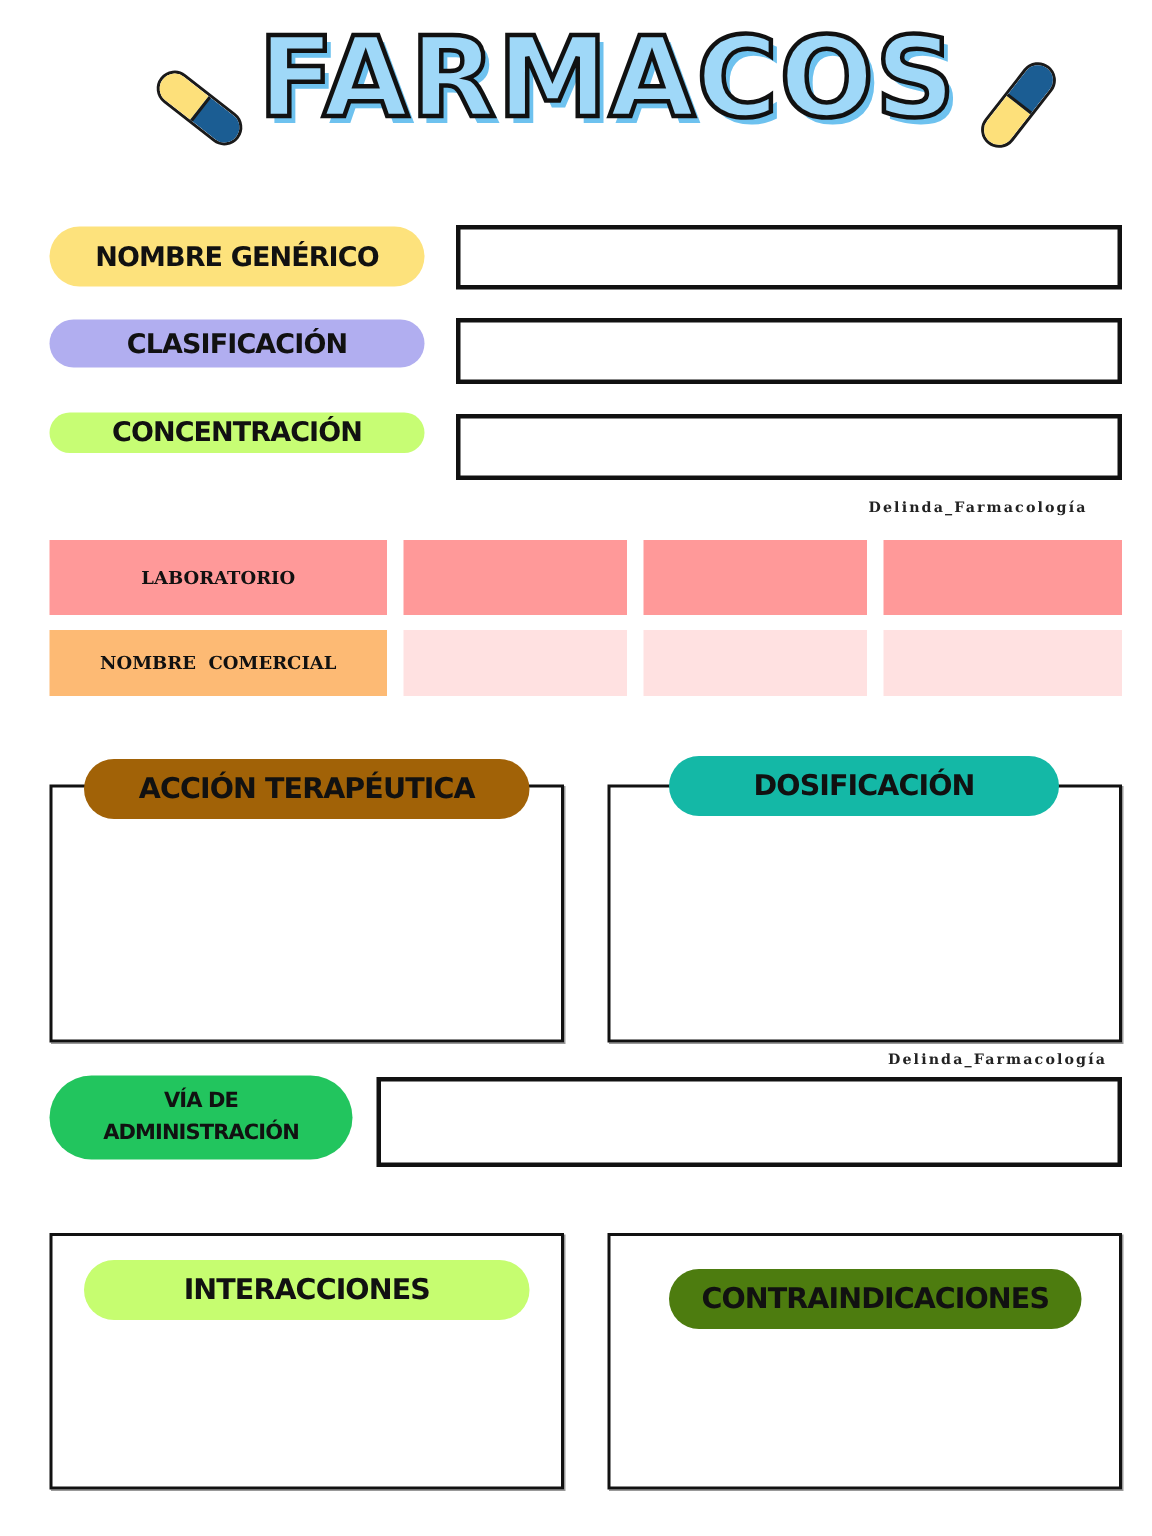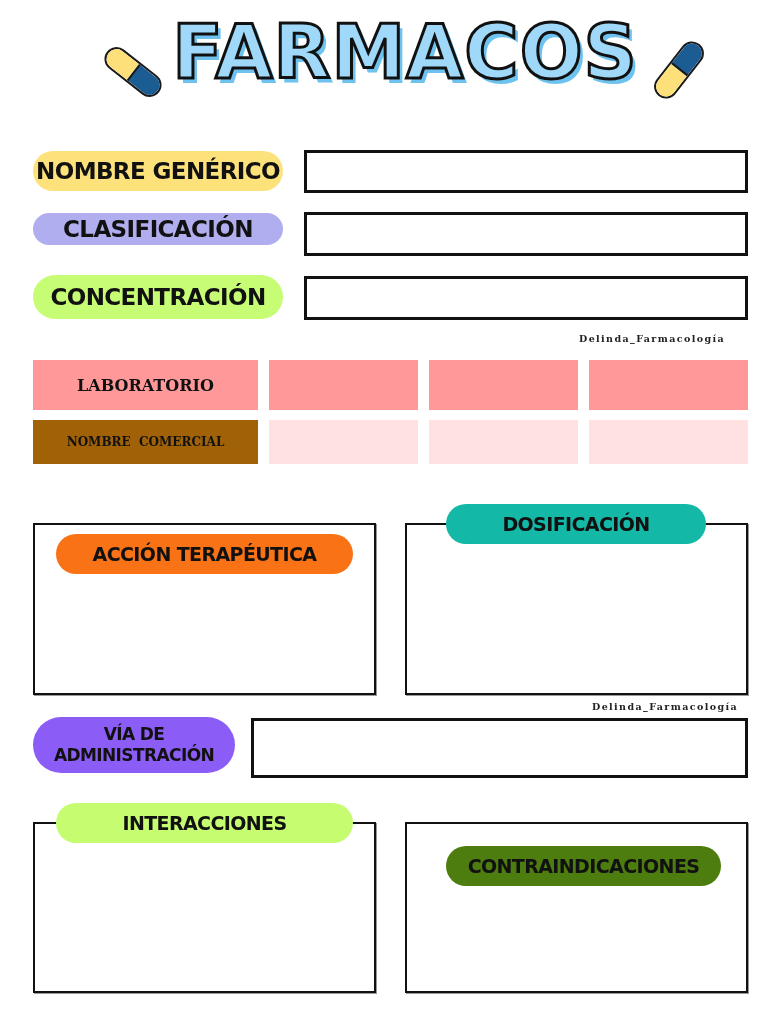--- a/index.html
+++ b/index.html
@@ -13,21 +13,21 @@
       -webkit-text-stroke:3px #111;
       text-shadow: 4px 5px 0 #6ec2ef;
     }
     .pill { position:absolute; width:66px; height:24px; border-radius:12px; border:2px solid #1a1a1a; overflow:hidden; box-sizing:border-box; }
     .pill .half-a { position:absolute; left:0; top:0; width:50%; height:100%; }
     .pill .half-b { position:absolute; right:0; top:0; width:50%; height:100%; border-left:2px solid #1a1a1a; box-sizing:border-box; }
     .pill-left { left:100px; top:60px; transform:rotate(38deg); }
     .pill-right { left:646px; top:58px; transform:rotate(-52deg); }
 
     .tag { position:absolute; border-radius:22px; display:flex; align-items:center; justify-content:center; text-align:center;
-      font-family:"DejaVu Sans", sans-serif; font-weight:bold; color:#111; font-size:23px; letter-spacing:-0.6px; }
+      font-family:"DejaVu Sans", sans-serif; font-weight:bold; color:#111; font-size:18px; letter-spacing:-0.6px; }
     .field { position:absolute; border:3px solid #111; background:#fff; box-sizing:border-box; }
     .watermark { position:absolute; font-family:"DejaVu Serif", serif; font-weight:bold; font-size:9.5px; letter-spacing:1.4px; color:#222; }
     .cell { position:absolute; box-sizing:border-box; display:flex; align-items:center; justify-content:center;
       font-family:"DejaVu Serif", serif; font-weight:bold; color:#111; }
     .box { position:absolute; border:2px solid #111; background:#fff; box-sizing:border-box; box-shadow:1px 1px 0 #999; }
     .box-tag { position:absolute; height:40px; border-radius:20px; display:flex; align-items:center; justify-content:center;
       font-family:"DejaVu Sans", sans-serif; font-weight:bold; font-size:19px; letter-spacing:-0.6px; color:#111; }
   </style>
 </head>
 <body>
@@ -43,46 +43,46 @@
     <div class="half-b" style="background:#1b5d93;"></div>
   </div>
 </div>
 
 <div class="tag" style="left:33px;top:151px;width:250px;height:40px;background:#fde27c;">NOMBRE GENÉRICO</div>
 <div class="field" style="left:304px;top:150px;width:444px;height:43px;"></div>
 
 <div class="tag" style="left:33px;top:213px;width:250px;height:32px;background:#b1aef0;">CLASIFICACIÓN</div>
 <div class="field" style="left:304px;top:212px;width:444px;height:44px;"></div>
 
-<div class="tag" style="left:33px;top:275px;width:250px;height:44px;background:#c7fd74;">CONCENTRACIÓN</div>
+<div class="tag" style="left:33px;top:275px;width:250px;height:27px;background:#c7fd74;">CONCENTRACIÓN</div>
 <div class="field" style="left:304px;top:276px;width:444px;height:44px;"></div>
 
 <div class="watermark" style="left:579px;top:333px;">Delinda_Farmacología</div>
 
-<div class="cell" style="left:33px;top:360px;width:225px;height:50px;background:#ff9999;font-size:16px;">LABORATORIO</div>
+<div class="cell" style="left:33px;top:360px;width:225px;height:50px;background:#ff9999;font-size:12px;">LABORATORIO</div>
 <div class="cell" style="left:269px;top:360px;width:149px;height:50px;background:#ff9999;"></div>
 <div class="cell" style="left:429px;top:360px;width:149px;height:50px;background:#ff9999;"></div>
 <div class="cell" style="left:589px;top:360px;width:159px;height:50px;background:#ff9999;"></div>
 
-<div class="cell" style="left:33px;top:420px;width:225px;height:44px;background:#a16207;font-size:12px;white-space:pre;">NOMBRE  COMERCIAL</div>
+<div class="cell" style="left:33px;top:420px;width:225px;height:44px;background:#fdba74;font-size:12px;white-space:pre;">NOMBRE  COMERCIAL</div>
 <div class="cell" style="left:269px;top:420px;width:149px;height:44px;background:#ffe1e1;"></div>
 <div class="cell" style="left:429px;top:420px;width:149px;height:44px;background:#ffe1e1;"></div>
 <div class="cell" style="left:589px;top:420px;width:159px;height:44px;background:#ffe1e1;"></div>
 
 <div class="box" style="left:33px;top:523px;width:343px;height:172px;"></div>
-<div class="box-tag" style="left:56px;top:534px;width:297px;background:#f97316;">ACCIÓN TERAPÉUTICA</div>
+<div class="box-tag" style="left:56px;top:506px;width:297px;background:#a16207;">ACCIÓN TERAPÉUTICA</div>
 
 <div class="box" style="left:405px;top:523px;width:343px;height:172px;"></div>
 <div class="box-tag" style="left:446px;top:504px;width:260px;background:#14b8a6;">DOSIFICACIÓN</div>
 
 <div class="watermark" style="left:592px;top:701px;">Delinda_Farmacología</div>
 
-<div class="tag" style="left:33px;top:717px;width:202px;height:56px;border-radius:28px;background:#8b5cf6;flex-direction:column;font-size:17px;line-height:21px;">
+<div class="tag" style="left:33px;top:717px;width:202px;height:56px;border-radius:28px;background:#22c55e;flex-direction:column;font-size:14px;line-height:21px;">
   <span>VÍA DE</span>
   <span>ADMINISTRACIÓN</span>
 </div>
 <div class="field" style="left:251px;top:718px;width:497px;height:60px;"></div>
 
 <div class="box" style="left:33px;top:822px;width:343px;height:171px;"></div>
-<div class="box-tag" style="left:56px;top:803px;width:297px;background:#c6fd70;">INTERACCIONES</div>
+<div class="box-tag" style="left:56px;top:840px;width:297px;background:#c6fd70;">INTERACCIONES</div>
 
 <div class="box" style="left:405px;top:822px;width:343px;height:171px;"></div>
 <div class="box-tag" style="left:446px;top:846px;width:275px;background:#4d7c0f;">CONTRAINDICACIONES</div>
 
 </body></html>

